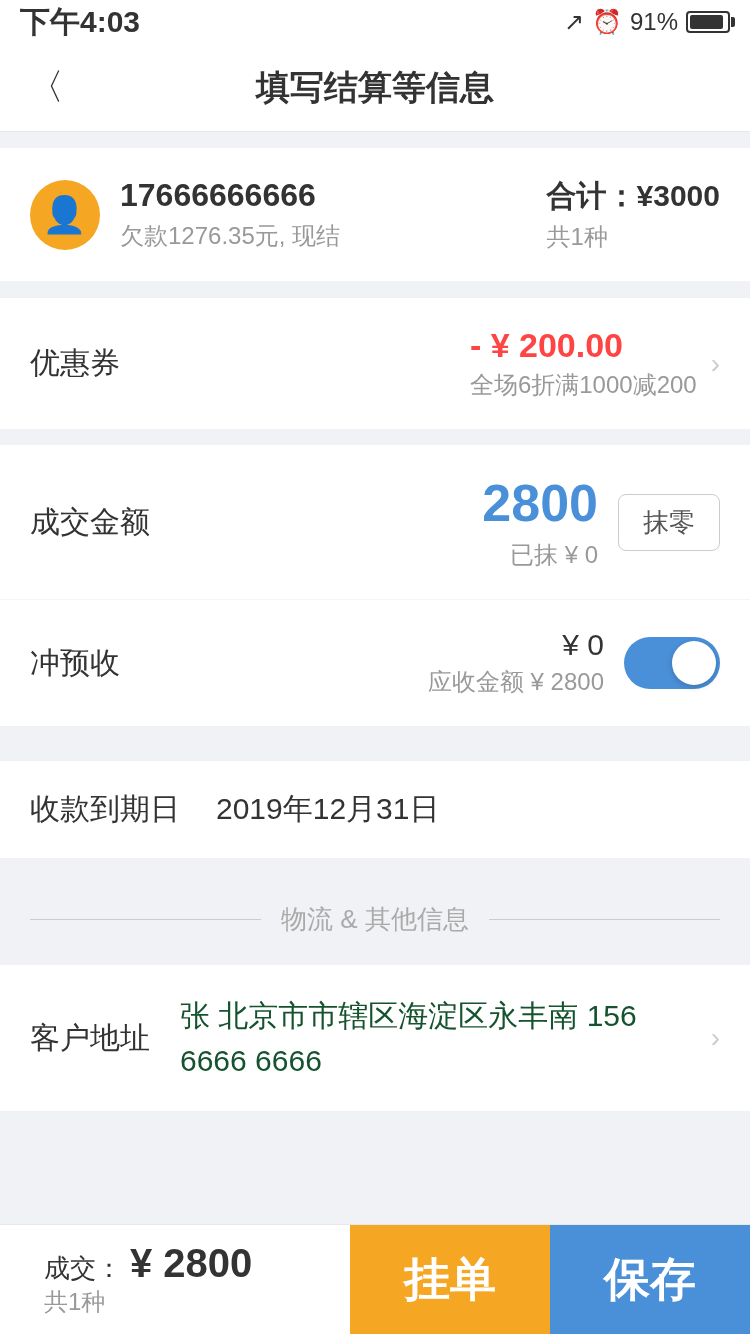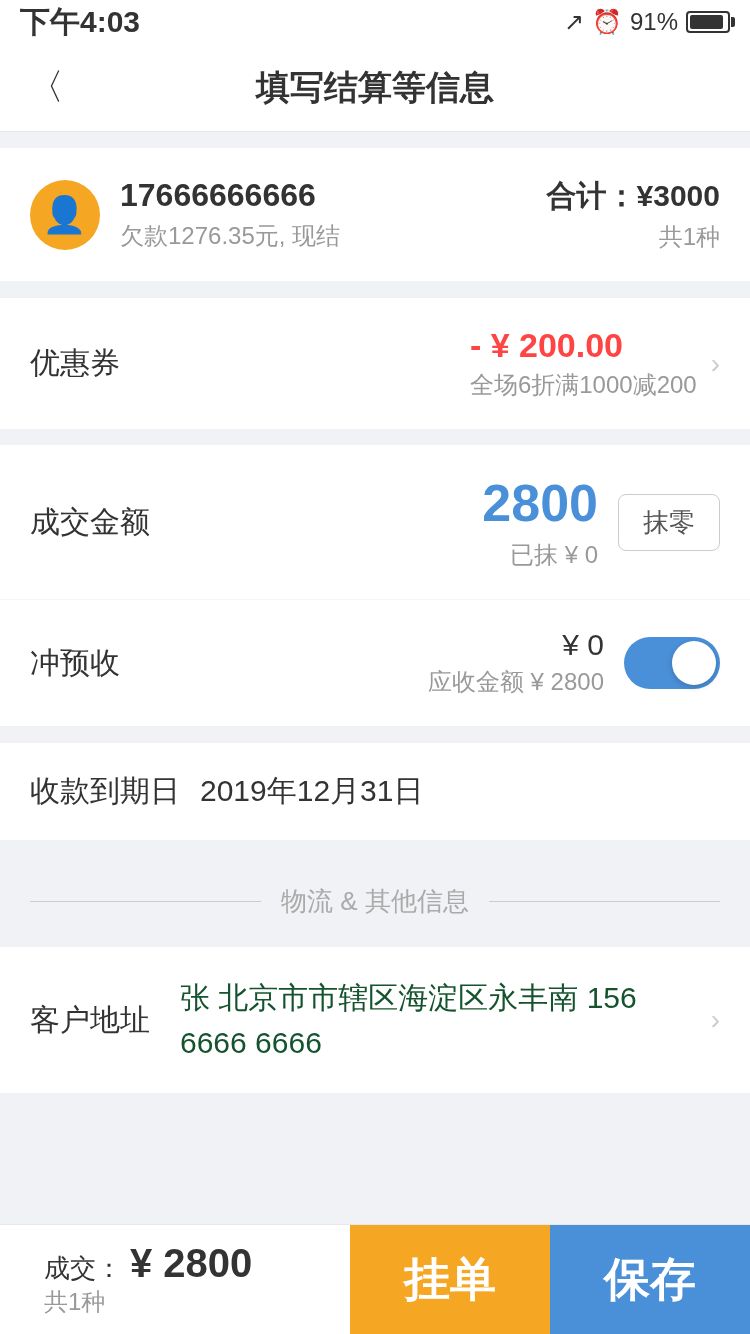--- a/index.html
+++ b/index.html
@@ -75,21 +75,21 @@
     .user-left { display: flex; align-items: center; gap: 20px; }
     .avatar {
       width: 70px; height: 70px; border-radius: 50%;
       background: #f5a623;
       display: flex; align-items: center; justify-content: center;
       flex-shrink: 0;
     }
     .avatar-icon { font-size: 36px; color: #fff; }
     .user-info .phone { font-size: 32px; font-weight: 600; color: #333; }
     .user-info .sub { font-size: 24px; color: #999; margin-top: 6px; }
-    .user-right { text-align: right; }
+    .user-right { }
     .user-right .total-value { font-size: 30px; font-weight: 600; color: #333; }
     .user-right .count { font-size: 24px; color: #999; margin-top: 4px; }
 
     
     .coupon-row {
       display: flex;
       align-items: center;
       justify-content: space-between;
       padding: 28px 30px;
       background: #fff;
@@ -168,21 +168,22 @@
     }
     .debt-label { font-size: 30px; color: #333; }
 
     
     .duedate-row {
       display: flex;
       align-items: center;
       padding: 28px 30px;
       background: #fff;
       border-top: 1px solid #f0f0f0;
-      gap: 20px;
+      gap: 36px;
+      margin-top: 18px;
     }
     .duedate-label { font-size: 30px; color: #333; white-space: nowrap; }
     .duedate-value { font-size: 30px; color: #333; }
 
     
     .info-divider {
       display: flex;
       align-items: center;
       justify-content: center;
       padding: 28px 30px;

